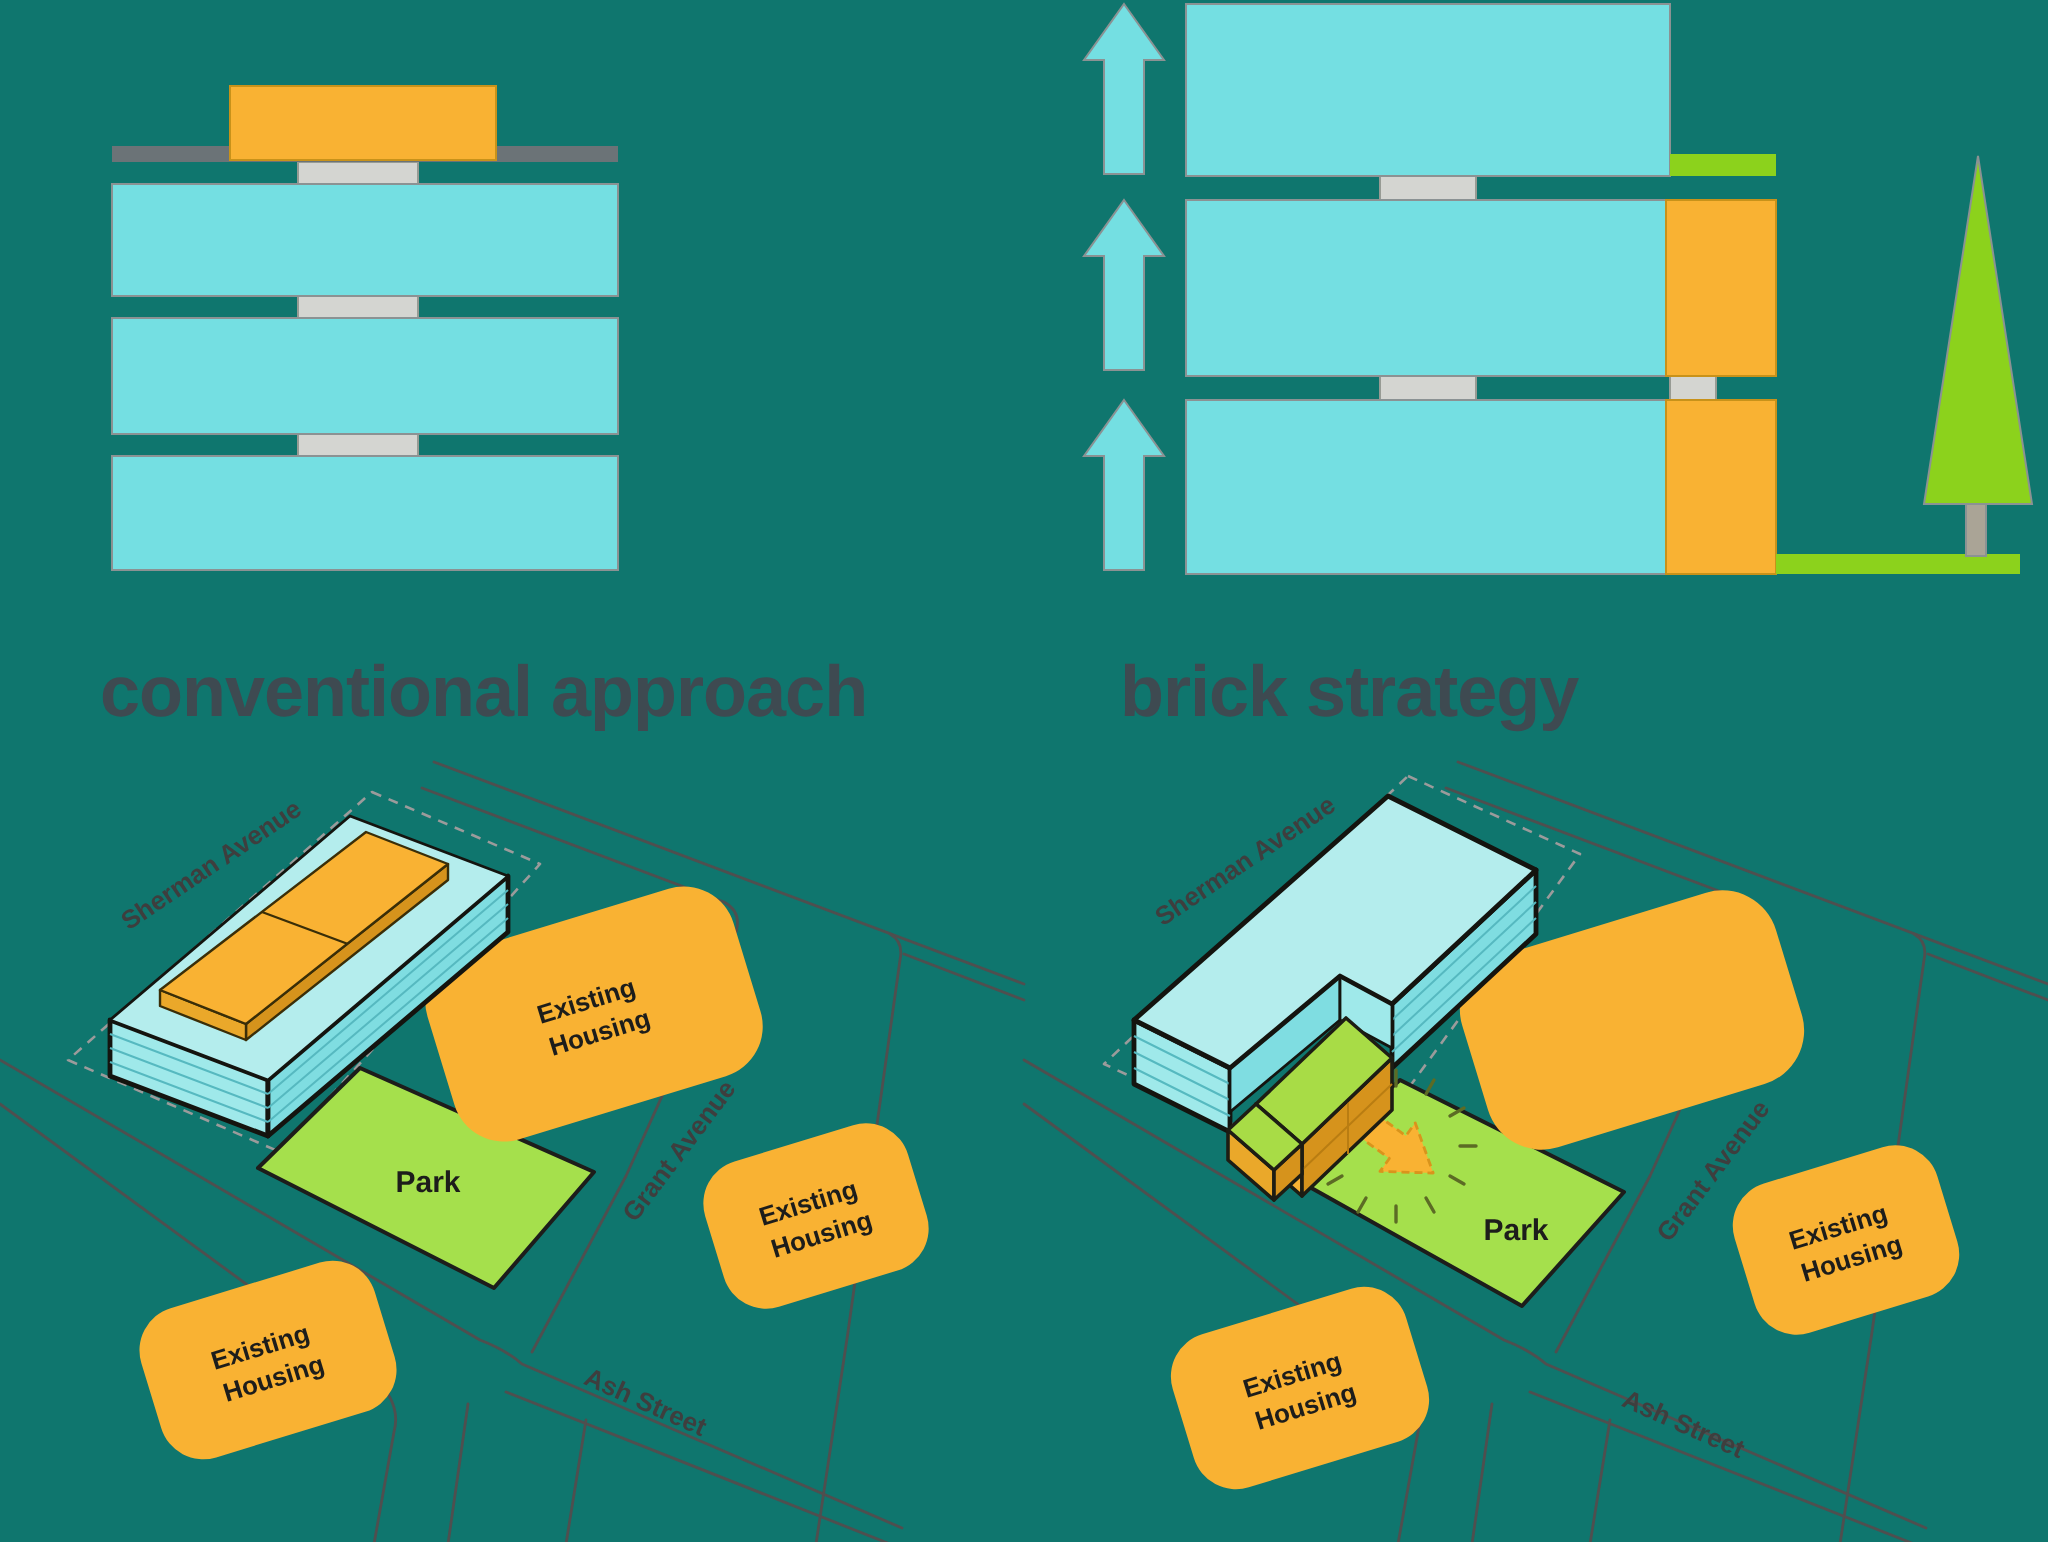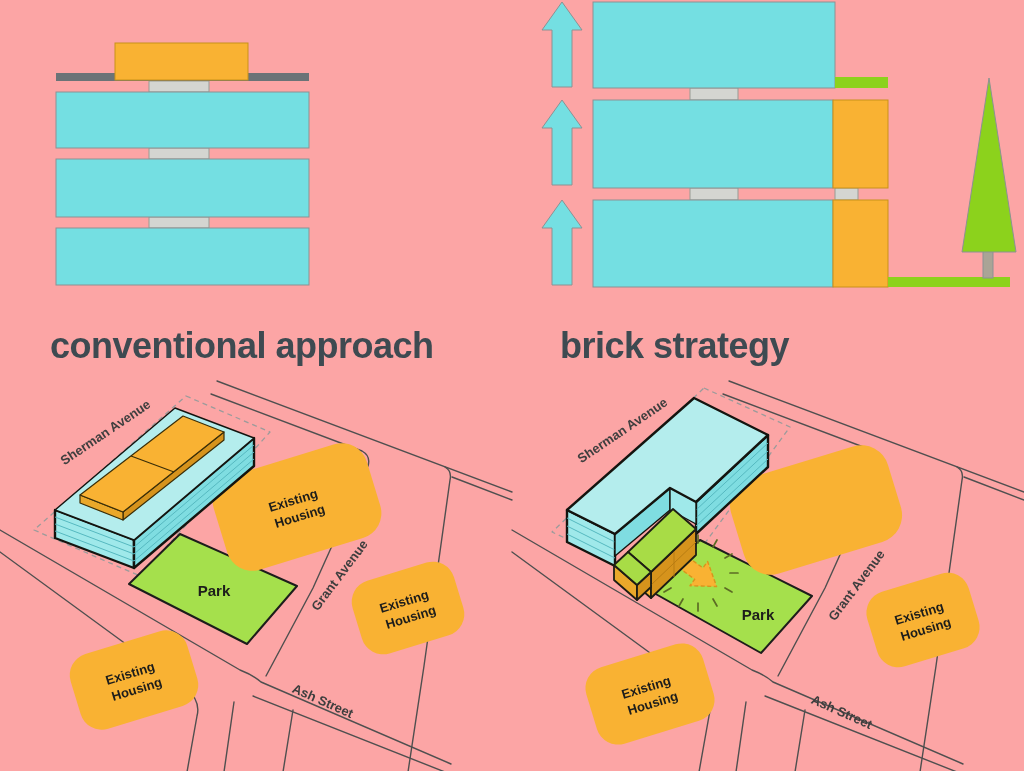--- a/index.html
+++ b/index.html
@@ -1,16 +1,16 @@
 <!DOCTYPE html>
 <html><head>
 <meta charset="utf-8">
 <style>
   html,body{margin:0;padding:0;background:#ffffff;}
-  .page{position:relative;width:1024px;height:771px;background:#fca5a5;overflow:hidden;
+  .page{position:relative;width:1024px;height:771px;background:#0f766e;overflow:hidden;
         font-family:"Liberation Sans", sans-serif;}
   svg text{font-family:"Liberation Sans", sans-serif;}
   .heading{font-size:36px;font-weight:bold;letter-spacing:-0.5px;}
   .street{stroke:#4f4f4f;stroke-width:1.4;fill:none;stroke-linecap:round;stroke-linejoin:round;}
   .dash-line{stroke:#9b9b9b;stroke-width:1.3;fill:none;stroke-dasharray:5 4;stroke-linejoin:round;}
   .sect{stroke:#8b9293;stroke-width:1;}
   .sect-orange{stroke:#c8921a;stroke-width:1;}
   .conn{stroke:#979b94;stroke-width:1;}
   .bld{stroke:#14140f;stroke-width:2.4;stroke-linejoin:round;}
   .bld-thin{stroke:#14140f;stroke-width:1.4;stroke-linejoin:round;}

